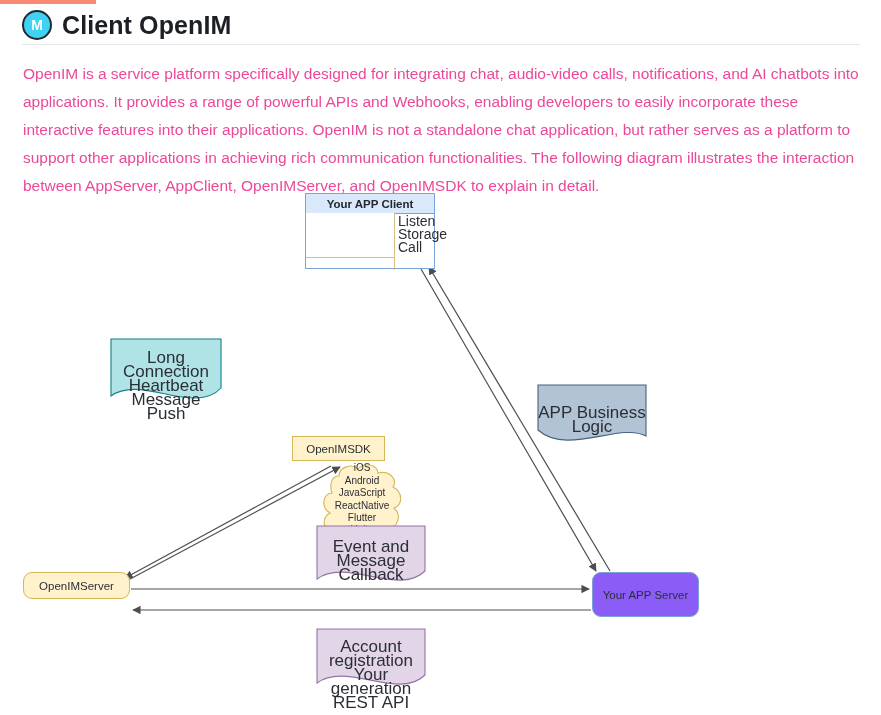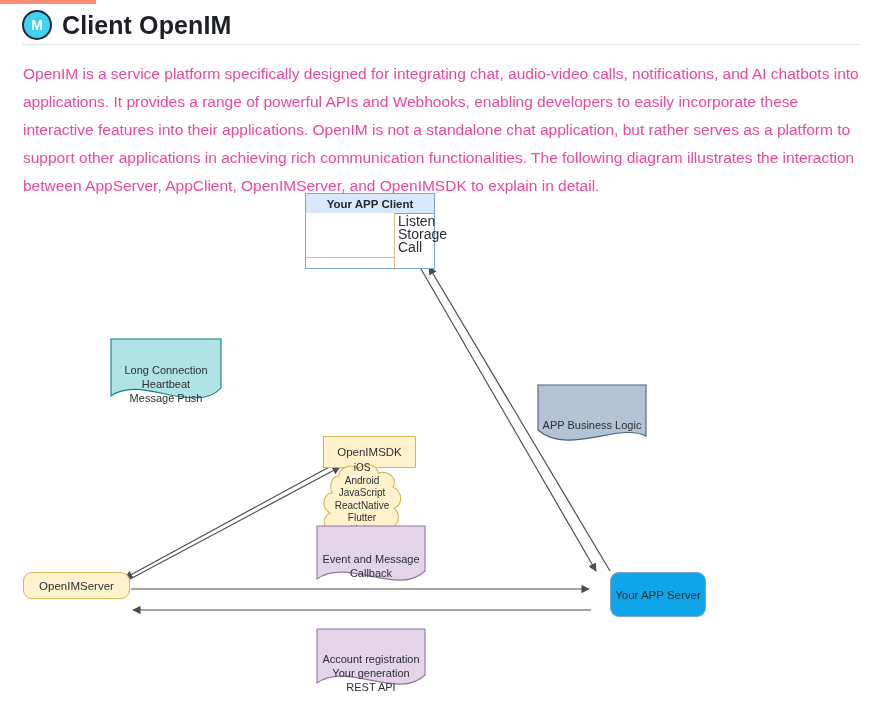--- a/index.html
+++ b/index.html
@@ -72,41 +72,41 @@
     border-right:1px solid #d6c08a;border-bottom:1px solid #d6c08a;
     background:#ffffff;
   }
   .cell-listen{
     position:absolute;left:88px;top:19px;width:42px;height:57px;
     border-left:1px solid #d6c08a;
     font-size:14px;line-height:13px;color:#2b2f35;
     padding:2px 0 0 3px;box-sizing:border-box;text-align:left;
   }
   .sdkbox{
-    left:323px;top:250px;width:93px;height:32px;
+    left:292px;top:250px;width:93px;height:25px;
     background:#fff2cc;border:1px solid #d6b656;
     display:flex;align-items:center;justify-content:center;
     font-size:11.5px;color:#2b2f35;text-align:center;
   }
 
   
   .cloud{left:319px;top:276px;width:86px;height:100px;}
   .cloud-text{
     position:absolute;left:0;top:0;width:86px;height:100px;
     display:flex;flex-direction:column;align-items:center;justify-content:center;
     font-size:10px;line-height:12.4px;color:#2b2f35;text-align:center;
     white-space:pre-line;
   }
 
   
   .doc{position:absolute;}
   .doc-text{
-    position:absolute;left:0;top:16px;width:100%;
+    position:absolute;left:0;top:4px;width:100%;
     display:flex;align-items:flex-start;justify-content:center;
-    font-size:11px;line-height:14px;color:#2b2f35;text-align:center;
+    font-size:17px;line-height:14px;color:#2b2f35;text-align:center;
     white-space:pre-line;
   }
   .doc-longconn{left:110px;top:152px;width:112px;height:66px;}
   .doc-longconn .doc-text{padding-top:9px;}
   .doc-bizlogic{left:537px;top:198px;width:110px;height:60px;}
   .doc-bizlogic .doc-text{padding-top:18px;}
   .doc-callback{left:316px;top:339px;width:110px;height:61px;}
   .doc-callback .doc-text{padding-top:11px;}
   .doc-rest{left:316px;top:442px;width:110px;height:62px;}
   .doc-rest .doc-text{padding-top:8px;}
@@ -115,22 +115,22 @@
   .srv{
     position:absolute;box-sizing:border-box;border-radius:9px;
     display:flex;align-items:center;justify-content:center;
     font-size:11.5px;color:#2b2f35;
   }
   .openimserver{
     left:23px;top:386px;width:107px;height:27px;
     background:#fff2cc;border:1px solid #d6b656;
   }
   .appserver{
-    left:610px;top:386px;width:96px;height:45px;
-    background:#0ea5e9;border:1px solid #7aa3d8;
+    left:592px;top:386px;width:107px;height:45px;
+    background:#8b5cf6;border:1px solid #7aa3d8;
   }
 </style>
 </head>
 <body>
 
 <div class="top-accent"></div>
 
 <div class="page">
 
   <div class="header">

